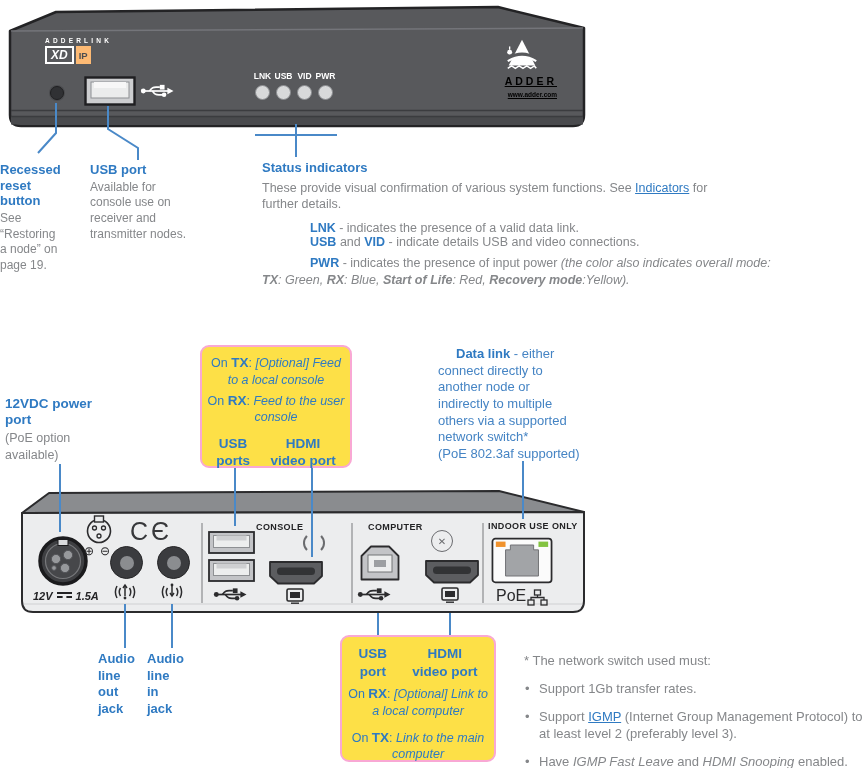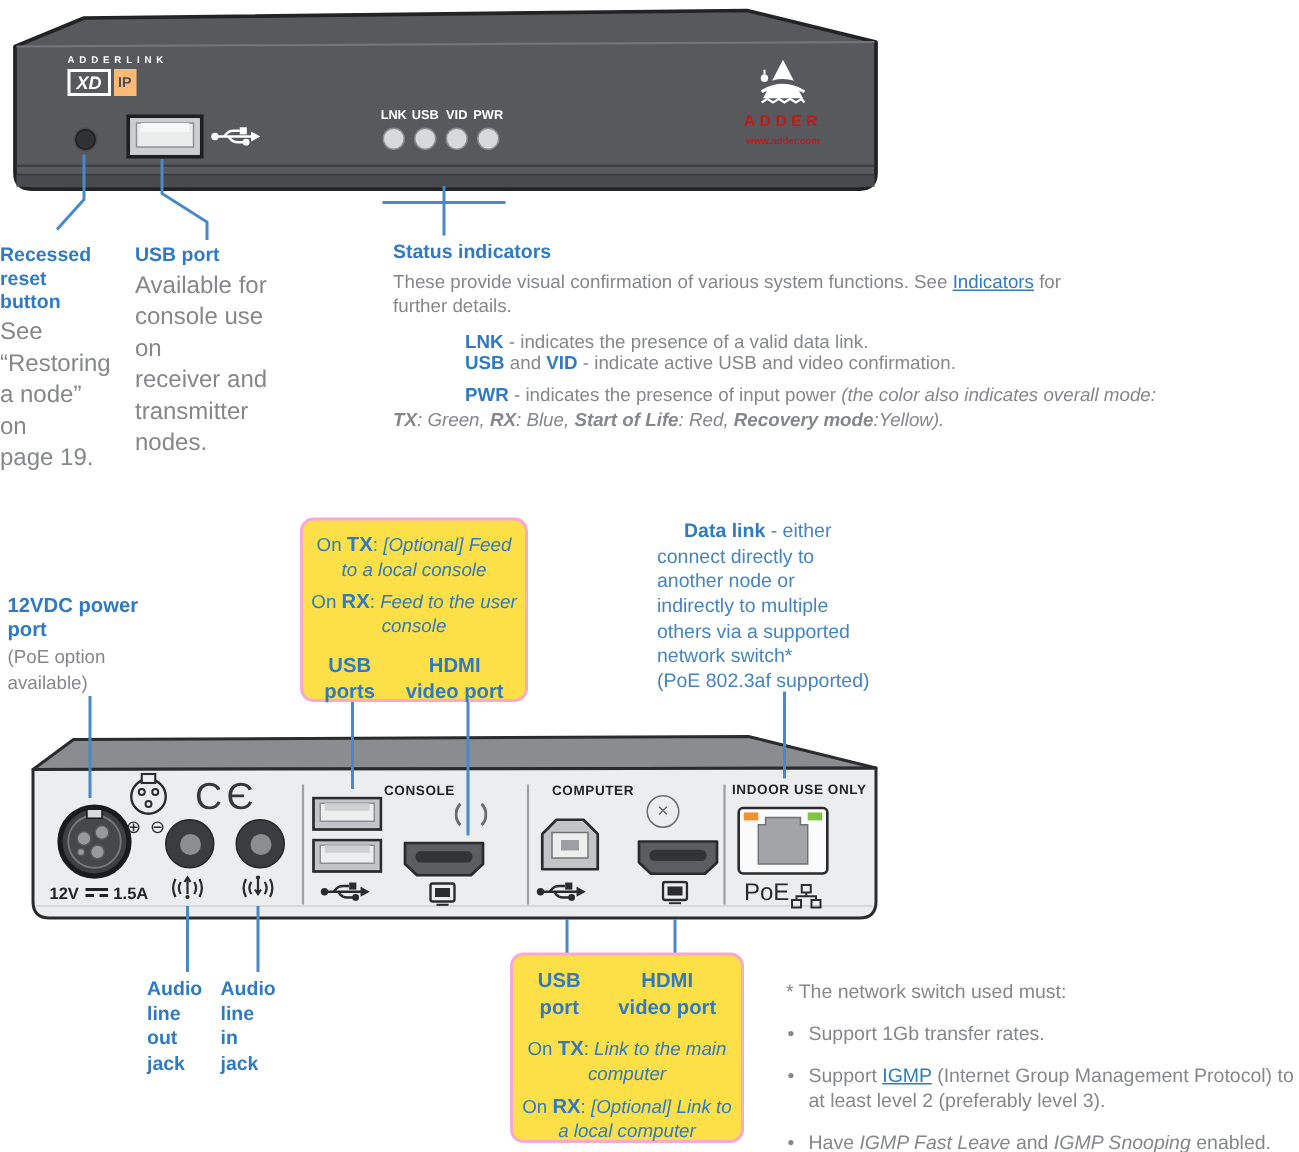--- a/index.html
+++ b/index.html
@@ -5,21 +5,21 @@
   html,body{margin:0;padding:0;background:#fff;}
   .page{position:relative;width:866px;height:768px;background:#fff;overflow:hidden;
         font-family:"Liberation Sans",sans-serif;}
   .abs{position:absolute;}
   svg{display:block;}
   
   .blue{color:#2f7ac2;}
   .bodyblue{color:#4584c4;}
   
   .callout-title{font-size:13px;font-weight:bold;color:#2f7ac2;line-height:1.2;white-space:pre-line;}
-  .callout-body{font-size:16px;color:#85878a;line-height:1.32;white-space:pre-line;margin-top:2px;}
+  .callout-body{font-size:12px;color:#85878a;line-height:1.32;white-space:pre-line;margin-top:2px;}
   .center{text-align:left;}
   .link{color:#2f7ac2;text-decoration:underline;cursor:pointer;}
   .it{font-style:italic;}
   .b{font-weight:bold;padding-left:18px;}
   
   .status-intro{font-size:12.5px;color:#85878a;line-height:1.32;white-space:pre-line;margin-top:4px;}
   .status-line{font-size:12.5px;color:#85878a;line-height:1.08;margin-top:1px;padding-left:48px;}
   .status-line .tag{color:#2f7ac2;font-weight:bold;}
   .mode-line{font-size:12.5px;color:#85878a;font-style:italic;margin-top:3px;}
   .mode-line .bi{font-weight:bold;}
@@ -56,21 +56,21 @@
   .brandline{font-size:6.5px;font-weight:bold;color:#fff;letter-spacing:3.2px;}
   .logo-row{display:flex;align-items:stretch;margin-top:2px;}
   .xd-box{border:2px solid #fff;color:#fff;font-weight:bold;font-style:italic;font-size:12px;
           padding:0 4px;display:flex;align-items:center;}
   .ip-box{background:#fdba74;color:#4c4d50;font-weight:bold;font-size:9.5px;padding:0 3px;
           display:flex;align-items:center;margin-left:2px;}
   .led-group{display:flex;}
   .led-col{width:21px;display:flex;flex-direction:column;align-items:center;}
   .led-label{font-size:8.5px;font-weight:bold;color:#fff;margin-bottom:4px;}
   .led{width:15px;height:15px;border-radius:50%;background:#d8d9da;border:1.5px solid #8a8c8f;box-sizing:border-box;}
-  .adder-block{text-align:center;color:#b91c1c;}
+  .adder-block{text-align:right;color:#000000;text-decoration:underline;}
   .adder-name{font-size:10.5px;font-weight:bold;letter-spacing:3px;margin-top:1px;}
   .adder-url{font-size:6.5px;font-weight:bold;margin-top:4px;}
 </style>
 </head>
 <body>
 
 <div class="page">
 
   <svg class="abs" style="left:0;top:0;" width="866" height="768" viewBox="0 0 866 768">
 
@@ -173,21 +173,21 @@
 
   <svg class="abs" style="left:84px;top:514px;" width="30" height="32" viewBox="0 0 30 32">
     <circle cx="15" cy="17" r="11.5" fill="none" stroke="#2b2b2d" stroke-width="1.6"></circle>
     <rect x="10.5" y="2" width="9" height="6" fill="#ecedee" stroke="#2b2b2d" stroke-width="1.4"></rect>
     <circle cx="10.5" cy="14" r="2" fill="none" stroke="#2b2b2d" stroke-width="1.3"></circle>
     <circle cx="19.5" cy="14" r="2" fill="none" stroke="#2b2b2d" stroke-width="1.3"></circle>
     <circle cx="15" cy="22" r="2" fill="none" stroke="#2b2b2d" stroke-width="1.3"></circle>
   </svg>
   <div class="abs pm" style="left:84px;top:544px;"><span>⊕</span><span>⊖</span></div>
 
-  <div class="abs rating" style="left:33px;top:590px;">
+  <div class="abs rating" style="left:33px;top:590px;font-style:italic;">
     <span>12V</span>
       <span class="dc-sym"></span>
       <span>1.5A</span>
   </div>
 
   <div class="abs ce" style="left:130px;top:517px;">CЄ</div>
 
   <div class="abs jack" style="left:110px;top:546px;">
       <div class="hole"></div>
     </div>
@@ -319,21 +319,21 @@
 console use on
 receiver and
 transmitter nodes.</div>
   </div>
 
   <div class="abs" style="left:262px;top:160px;width:530px;">
     <div class="callout-title">Status indicators</div>
     <div class="status-intro"><span>These provide visual confirmation of various system functions. See </span><a class="link">Indicators</a><span> for
 further details.</span></div>
     <div class="status-line" style="margin-top:9px;"><span class="tag">LNK</span><span> - indicates the presence of a valid data link.</span></div>
-    <div class="status-line"><span class="tag">USB</span><span> and </span><span class="tag">VID</span><span> - indicate active USB and video confirmation.</span></div>
+    <div class="status-line"><span class="tag">USB</span><span> and </span><span class="tag">VID</span><span> - indicate details USB and video connections.</span></div>
     <div class="status-line" style="margin-top:7px;"><span class="tag">PWR</span><span> - indicates the presence of input power </span><span class="it">(the color also indicates overall mode:</span></div>
     <div class="mode-line"><span class="bi">TX</span><span>: Green, </span><span class="bi">RX</span><span>: Blue, </span><span class="bi">Start of Life</span><span>: Red, </span><span class="bi">Recovery mode</span><span>:Yellow).</span></div>
   </div>
 
   <div class="abs center" style="left:5px;top:396px;width:115px;">
     <div class="callout-title" style="font-size:13.5px;">12VDC power
 port</div>
     <div class="callout-body" style="font-size:12.5px;">(PoE option
 available)</div>
   </div>
@@ -368,24 +368,24 @@
 in
 jack</div>
 
   <div class="abs cbox" style="left:340px;top:635px;width:156px;height:127px;padding:8px 4px;">
     <div class="cols" style="margin-top:0;">
       <div class="col">USB
 port</div>
       <div class="col">HDMI
 video port</div>
     </div>
+    <div class="line" style="margin-top:5px;"><span>On </span><span class="big">RX</span><span>: </span><span class="it">[Optional] Link to a local computer</span></div>
     <div class="line" style="margin-top:10px;"><span>On </span><span class="big">TX</span><span>: </span><span class="it">Link to the main computer</span></div>
-    <div class="line" style="margin-top:5px;"><span>On </span><span class="big">RX</span><span>: </span><span class="it">[Optional] Link to a local computer</span></div>
   </div>
 
   <div class="abs note" style="left:524px;top:653px;width:340px;">
     <div><span>* </span><span>The network switch used must:</span></div>
     <div class="bullet-item"><span class="dot">•</span><span>Support 1Gb transfer rates.</span></div>
     <div class="bullet-item"><span class="dot">•</span><span>Support </span><a class="link">IGMP</a><span> (Internet Group Management Protocol) to at least level 2 (preferably level 3).</span></div>
-    <div class="bullet-item" style="white-space:nowrap;"><span class="dot">•</span><span>Have </span><span class="it">IGMP Fast Leave</span><span> and </span><span class="it">IGMP Snooping</span><span> enabled.</span></div>
+    <div class="bullet-item" style="white-space:nowrap;"><span class="dot">•</span><span>Have </span><span class="it">IGMP Fast Leave</span><span> and </span><span class="it">HDMI Snooping</span><span> enabled.</span></div>
   </div>
 
 </div>
 
 </body></html>

